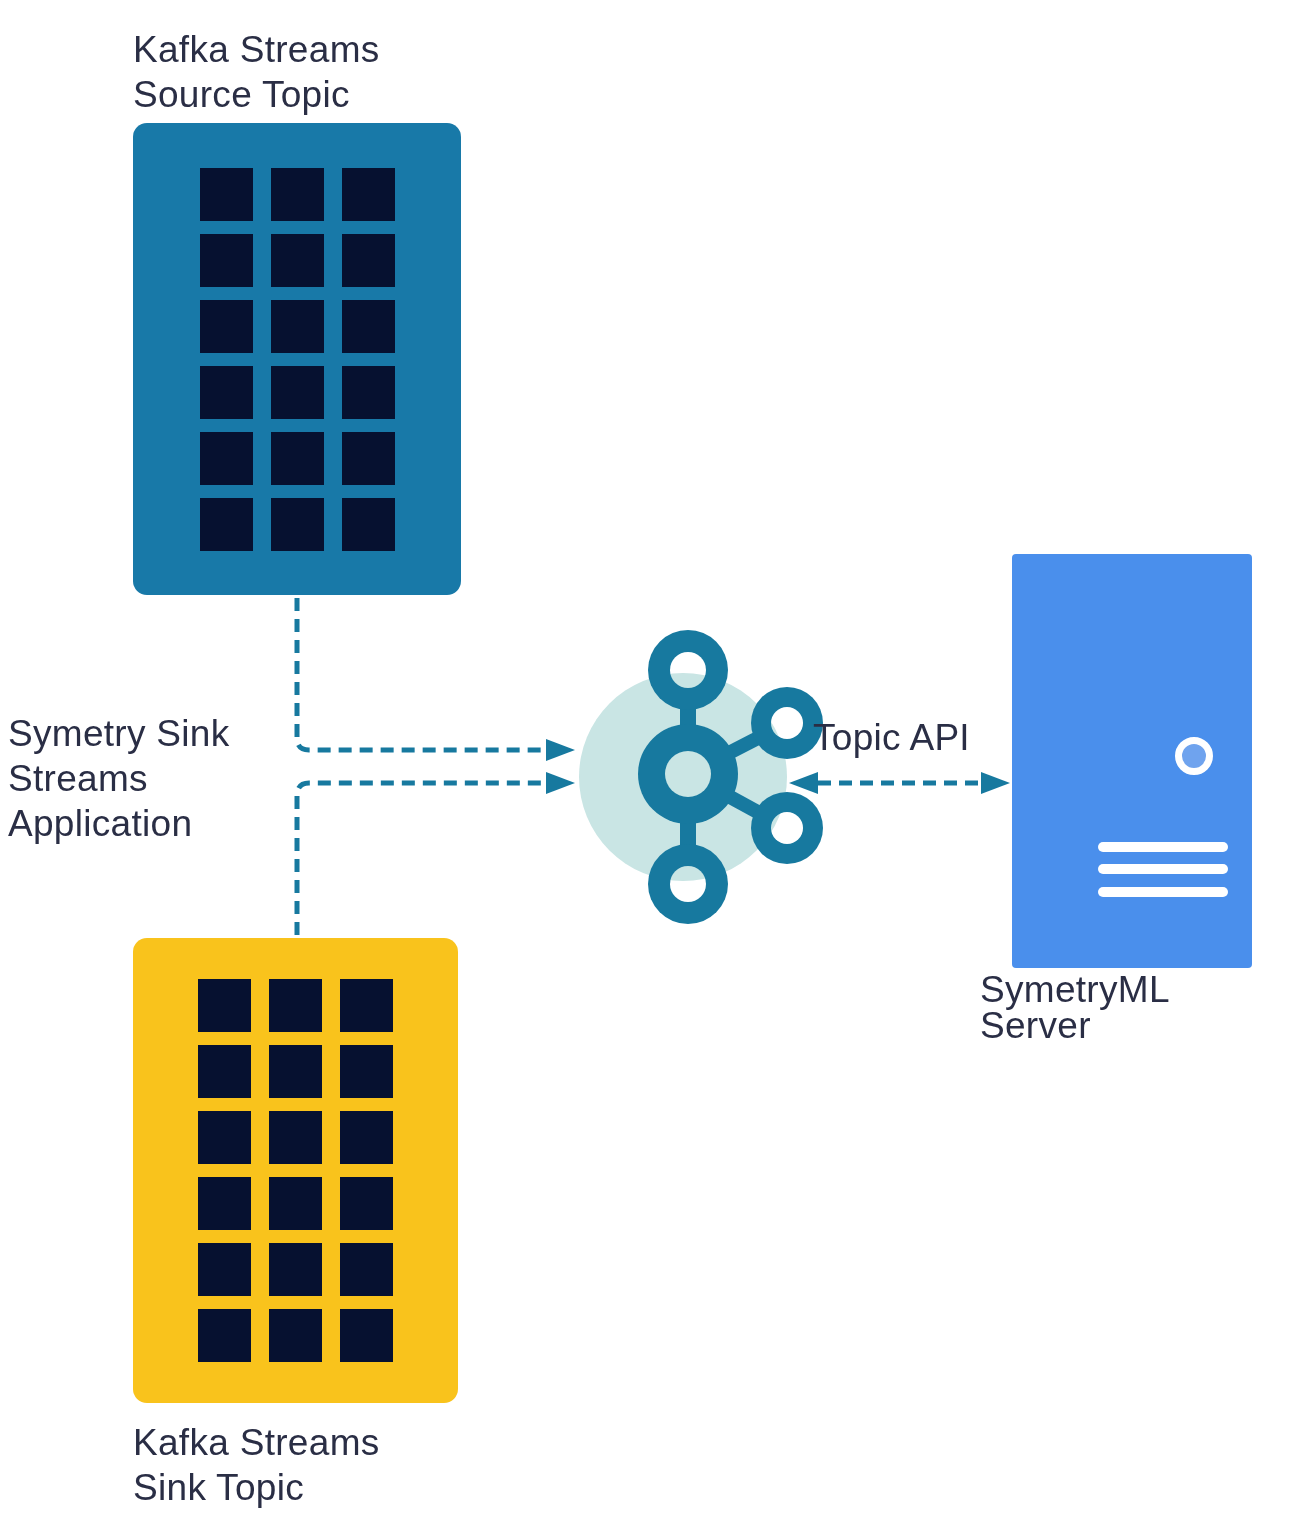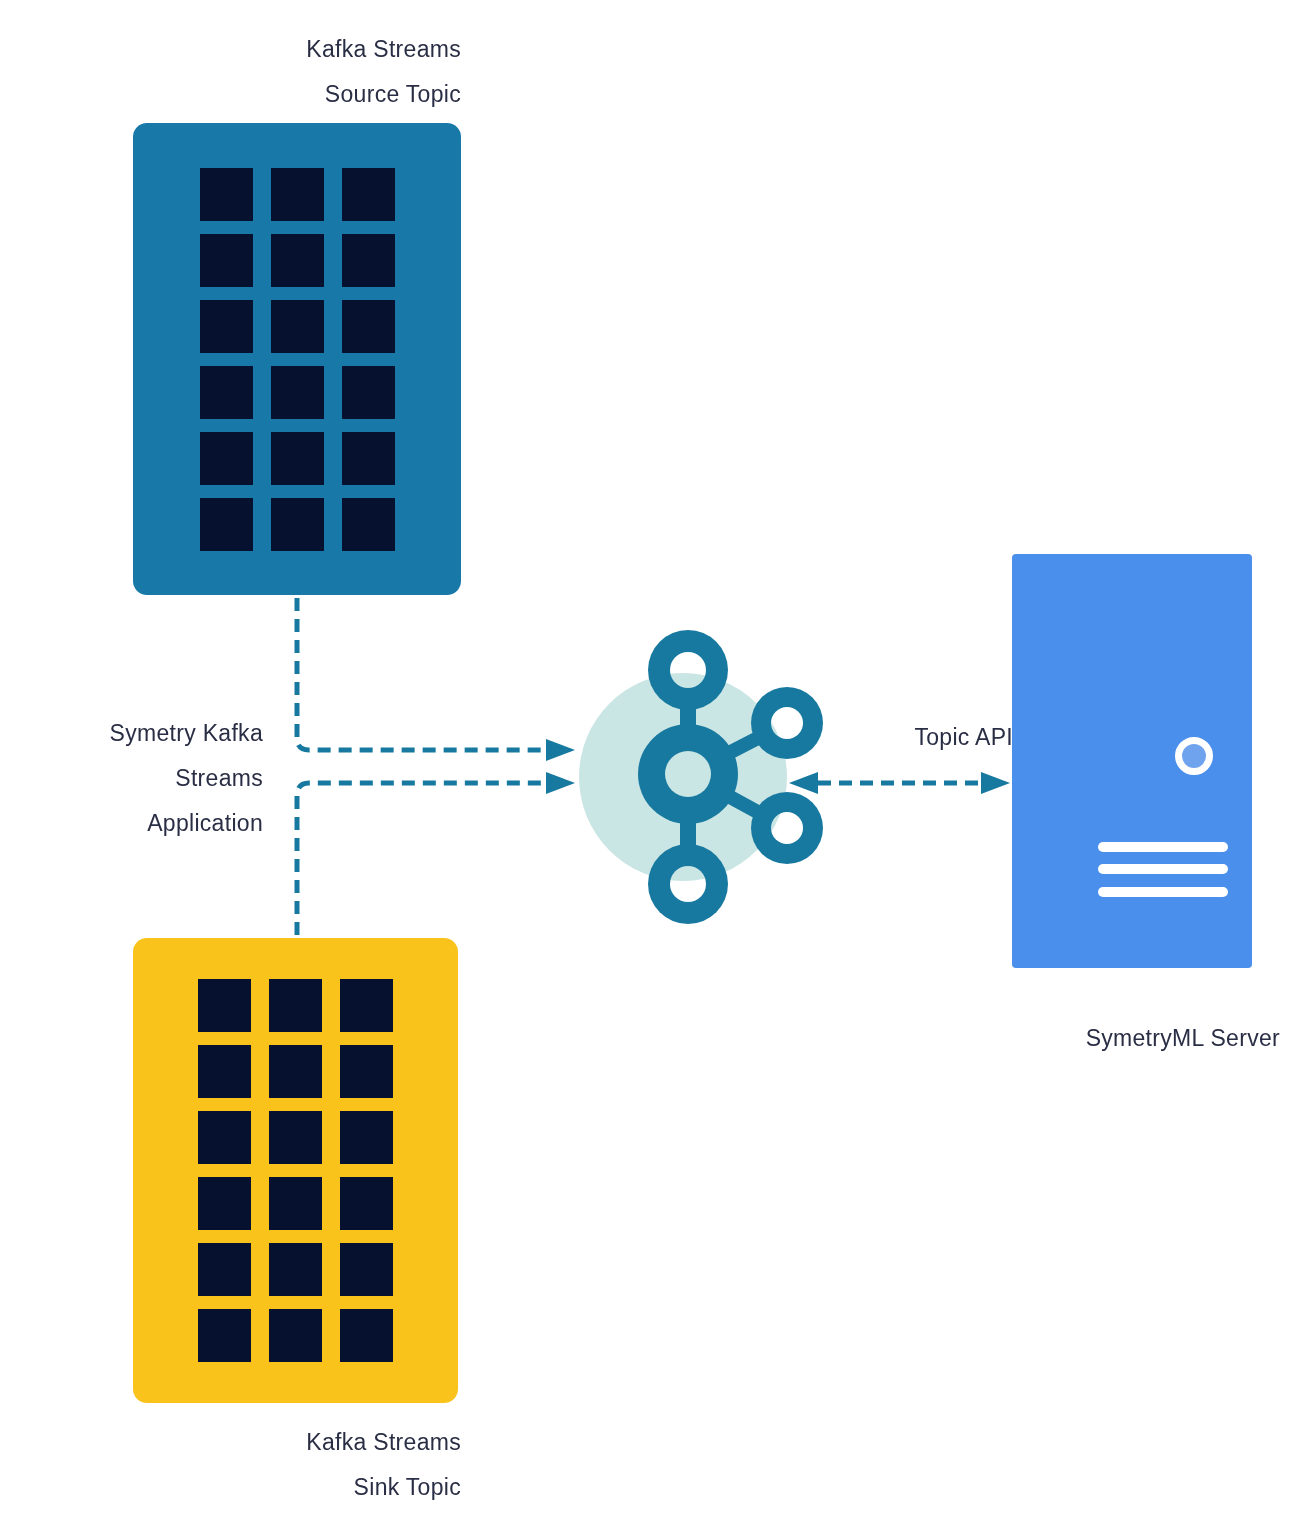--- a/index.html
+++ b/index.html
@@ -1,27 +1,27 @@
 <!DOCTYPE html>
 <html style="--text: #2A2E45; --teal-box: #1879A8; --yellow-box: #F9C31C; --cell: #061130; --line: #17799F; --halo: #C9E5E4; --server-blue: #4A8FEC; --server-circle-fill: #6FA3EE;"><head>
 <meta charset="utf-8">
 <style>
   html,body{margin:0;padding:0;background:#fff;}
   .canvas{
     position:relative;width:1300px;height:1536px;background:#fff;overflow:hidden;
     font-family:"Liberation Sans", sans-serif;
   }
   .label{
-    position:absolute;color:var(--text,#2A2E45);font-size:23px;line-height:45px;
-    text-align:right;white-space:pre-line;letter-spacing:.3px;
+    position:absolute;color:var(--text,#2A2E45);font-size:37px;line-height:45px;
+    text-align:left;white-space:pre-line;letter-spacing:.3px;
   }
   .source-label{left:133px;top:27px;width:328px;}
   .app-label{left:8px;top:711px;width:255px;}
   .rest-label{left:813px;top:722px;width:200px;line-height:31px;}
-  .server-label{left:980px;top:972px;width:300px;line-height:36px;margin-top:48px;}
+  .server-label{left:980px;top:972px;width:300px;line-height:36px;}
   .sink-label{left:133px;top:1420px;width:328px;}
 
   .topic-box{position:absolute;border-radius:14px;}
   .source-box{left:133px;top:123px;width:328px;height:472px;background:var(--teal-box,#1879A8);}
   .sink-box{left:133px;top:938px;width:325px;height:465px;background:var(--yellow-box,#F9C31C);}
   .topic-grid{
     display:grid;grid-template-columns:repeat(3,53px);grid-auto-rows:53px;
     column-gap:18px;row-gap:13px;justify-content:center;align-content:center;height:100%;
   }
   .topic-grid .cell{background:var(--cell,#061130);}
@@ -70,21 +70,21 @@
         <div class="cell"></div>
         <div class="cell"></div>
         <div class="cell"></div>
         <div class="cell"></div>
         <div class="cell"></div>
         <div class="cell"></div>
         <div class="cell"></div>
       </div>
   </div>
 
-  <div class="label app-label">Symetry Kafka
+  <div class="label app-label">Symetry Sink
 Streams
 Application</div>
 
   <svg class="overlay" width="1300" height="1536" viewBox="0 0 1300 1536">
     <defs>
       <mask id="holes">
         <rect x="0" y="0" width="1300" height="1536" fill="white"></rect>
         <circle cx="688" cy="774" r="23" fill="black"></circle>
         <circle cx="688" cy="670" r="18" fill="black"></circle>
         <circle cx="688" cy="884" r="18" fill="black"></circle>

